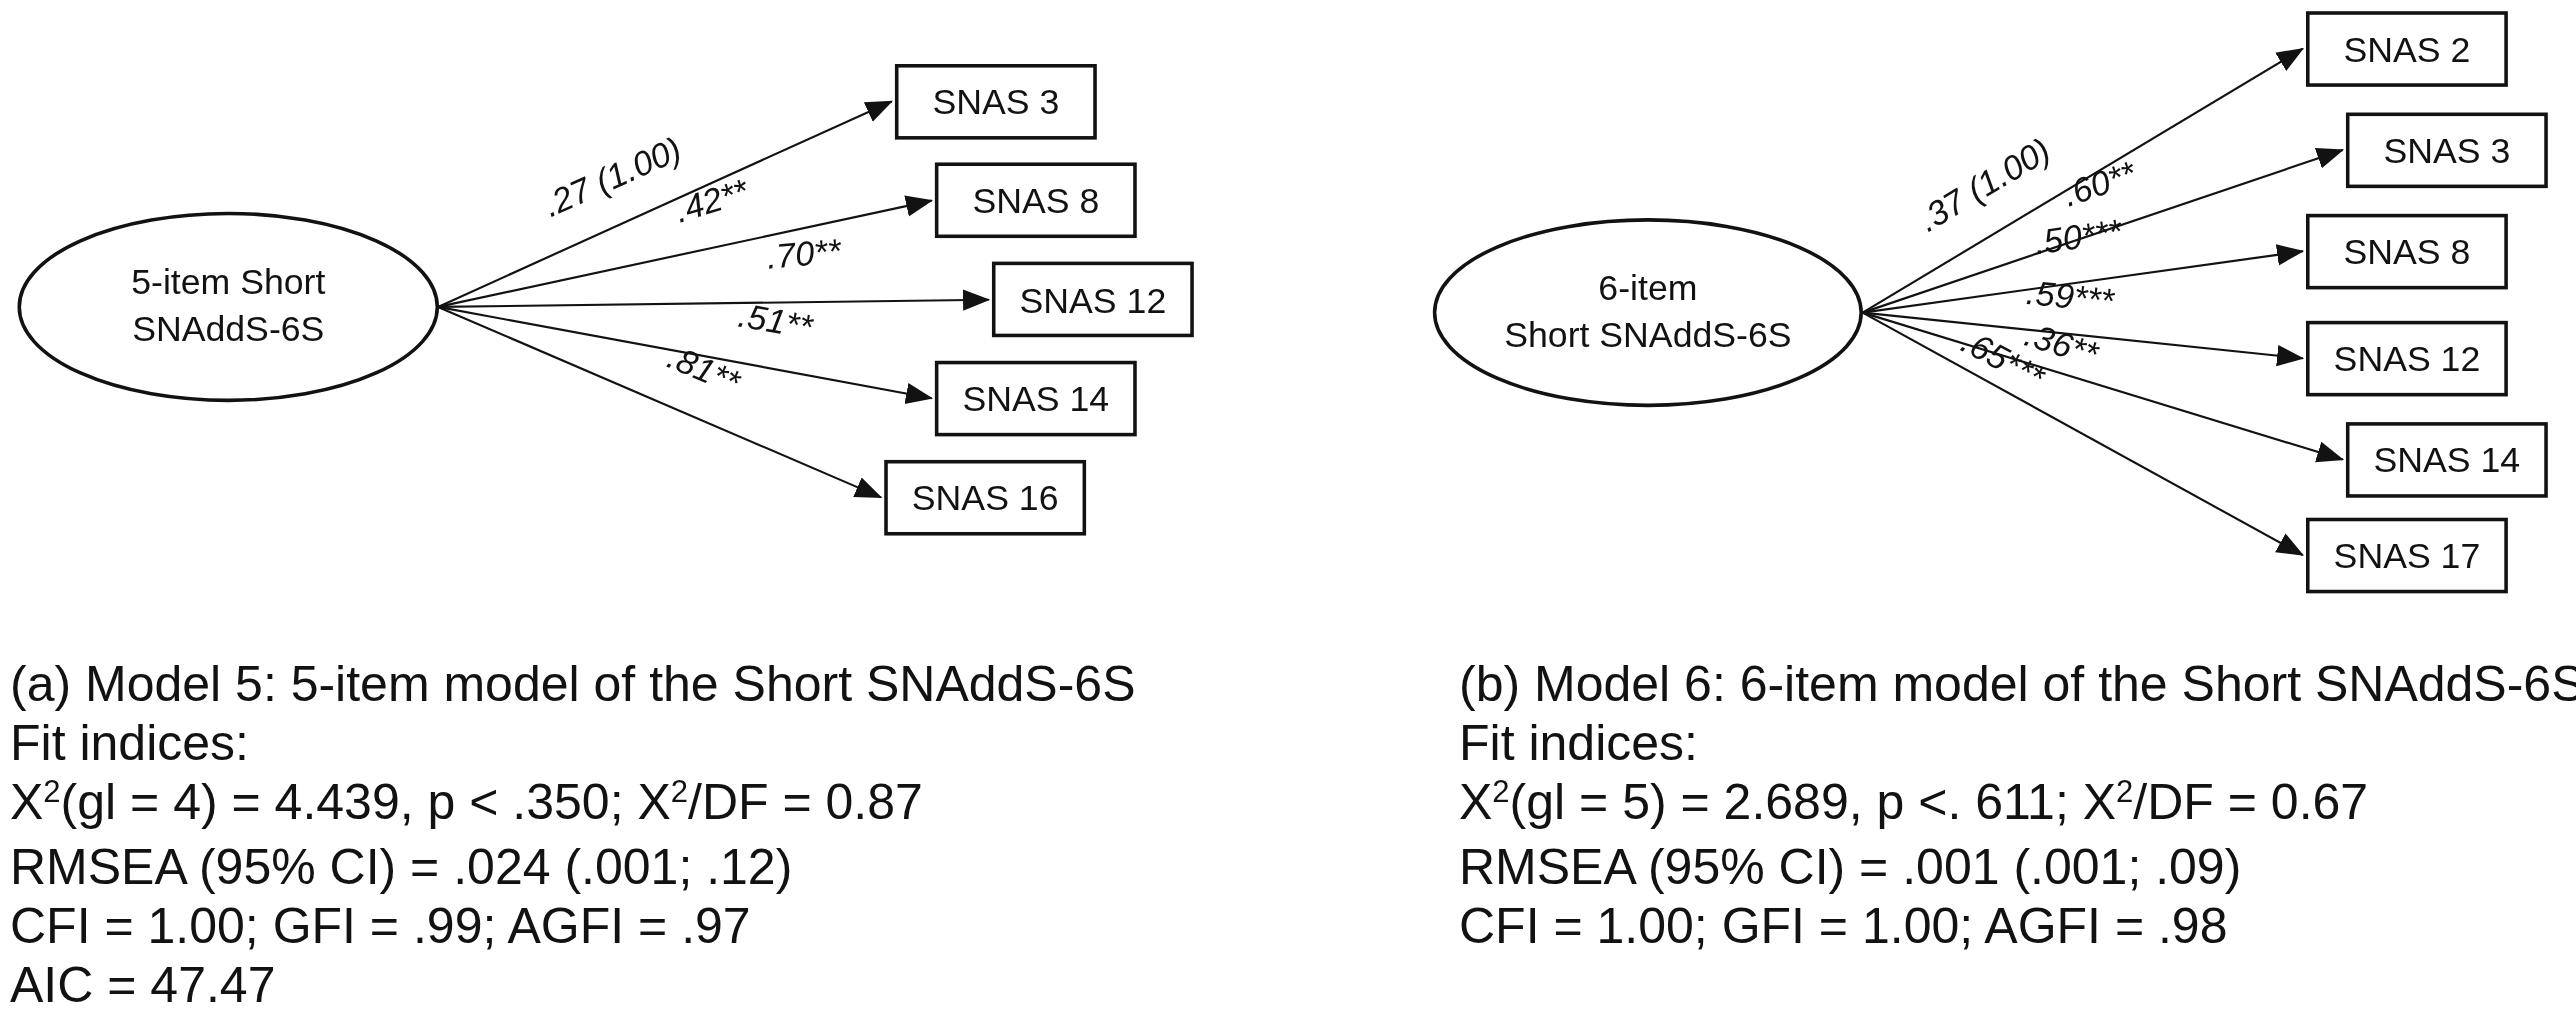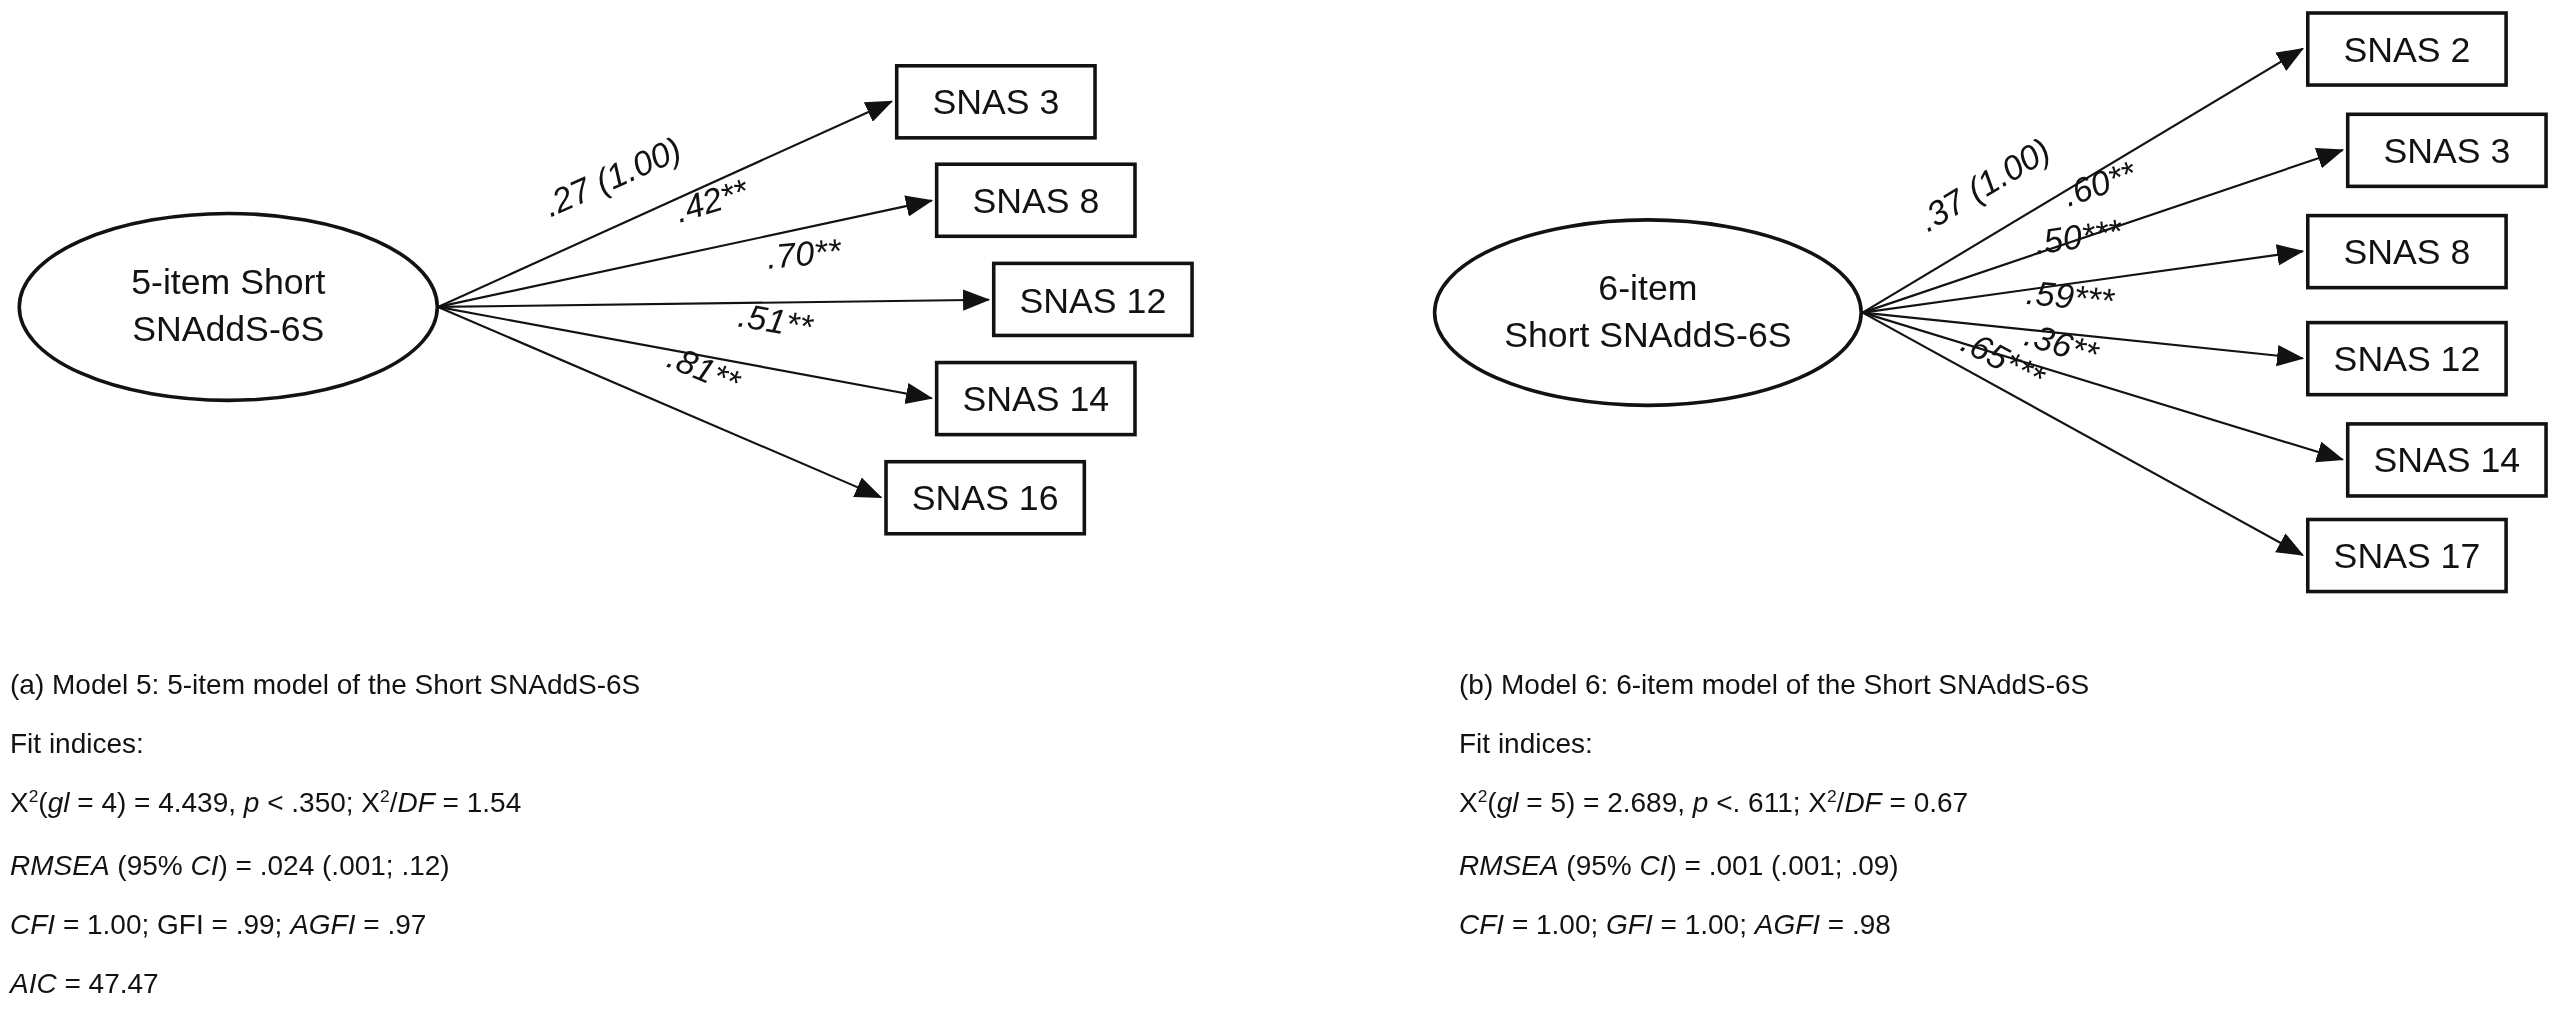--- a/index.html
+++ b/index.html
@@ -11,27 +11,27 @@
     color:#121212;
     overflow:hidden;
   }
   svg{position:absolute;left:0;top:0;}
   svg text{fill:#121212;}
   .node-label{font-size:50px;}
   .box-label{font-size:50px;}
   .loading-label{font-size:48px;font-style:italic;}
   .caption{
     position:absolute;
-    font-size:28px;
+    font-size:50px;
     line-height:59px;
     color:#121212;
     white-space:nowrap;
   }
   .caption .line{display:block;}
-  .caption .it{font-style:italic;}
+  .caption .it{}
   .caption .sup{font-size:0.62em;position:relative;top:-0.55em;}
   .caption-a{left:10px;top:655px;}
   .caption-b{left:1459px;top:655px;}
 </style>
 </head>
 <body>
 
 <div class="canvas">
 
   <svg width="2576" height="1034" viewBox="0 0 3611 1449">
@@ -111,21 +111,21 @@
       <text class="box-label" x="3430" y="662" text-anchor="middle">SNAS 14</text>
 
       <rect x="3235" y="728" width="278" height="101" fill="#ffffff" stroke="#121212" stroke-width="5"></rect>
       <text class="box-label" x="3374" y="796" text-anchor="middle">SNAS 17</text>
     </g>
   </svg>
 
   <div class="caption caption-a">
     <span class="line"><span>(a) Model 5: 5-item model of the Short SNAddS-6S</span></span>
     <span class="line"><span>Fit indices:</span></span>
-    <span class="line"><span>X</span><span class="sup">2</span><span>(</span><span class="it">gl</span><span> = 4) = 4.439, </span><span class="it">p</span><span> &lt; .350; X</span><span class="sup">2</span><span>/</span><span class="it">DF</span><span> = 1.54</span></span>
+    <span class="line"><span>X</span><span class="sup">2</span><span>(</span><span class="it">gl</span><span> = 4) = 4.439, </span><span class="it">p</span><span> &lt; .350; X</span><span class="sup">2</span><span>/</span><span class="it">DF</span><span> = 0.87</span></span>
     <span class="line"><span class="it">RMSEA</span><span> (95% </span><span class="it">CI</span><span>) = .024 (.001; .12)</span></span>
     <span class="line"><span class="it">CFI</span><span> = 1.00; GFI = .99; </span><span class="it">AGFI</span><span> = .97</span></span>
     <span class="line"><span class="it">AIC</span><span> = 47.47</span></span>
   </div>
 
   <div class="caption caption-b">
     <span class="line"><span>(b) Model 6: 6-item model of the Short SNAddS-6S</span></span>
     <span class="line"><span>Fit indices:</span></span>
     <span class="line"><span>X</span><span class="sup">2</span><span>(</span><span class="it">gl</span><span> = 5) = 2.689, </span><span class="it">p</span><span> &lt;. 611; X</span><span class="sup">2</span><span>/</span><span class="it">DF</span><span> = 0.67</span></span>
     <span class="line"><span class="it">RMSEA</span><span> (95% </span><span class="it">CI</span><span>) = .001 (.001; .09)</span></span>

